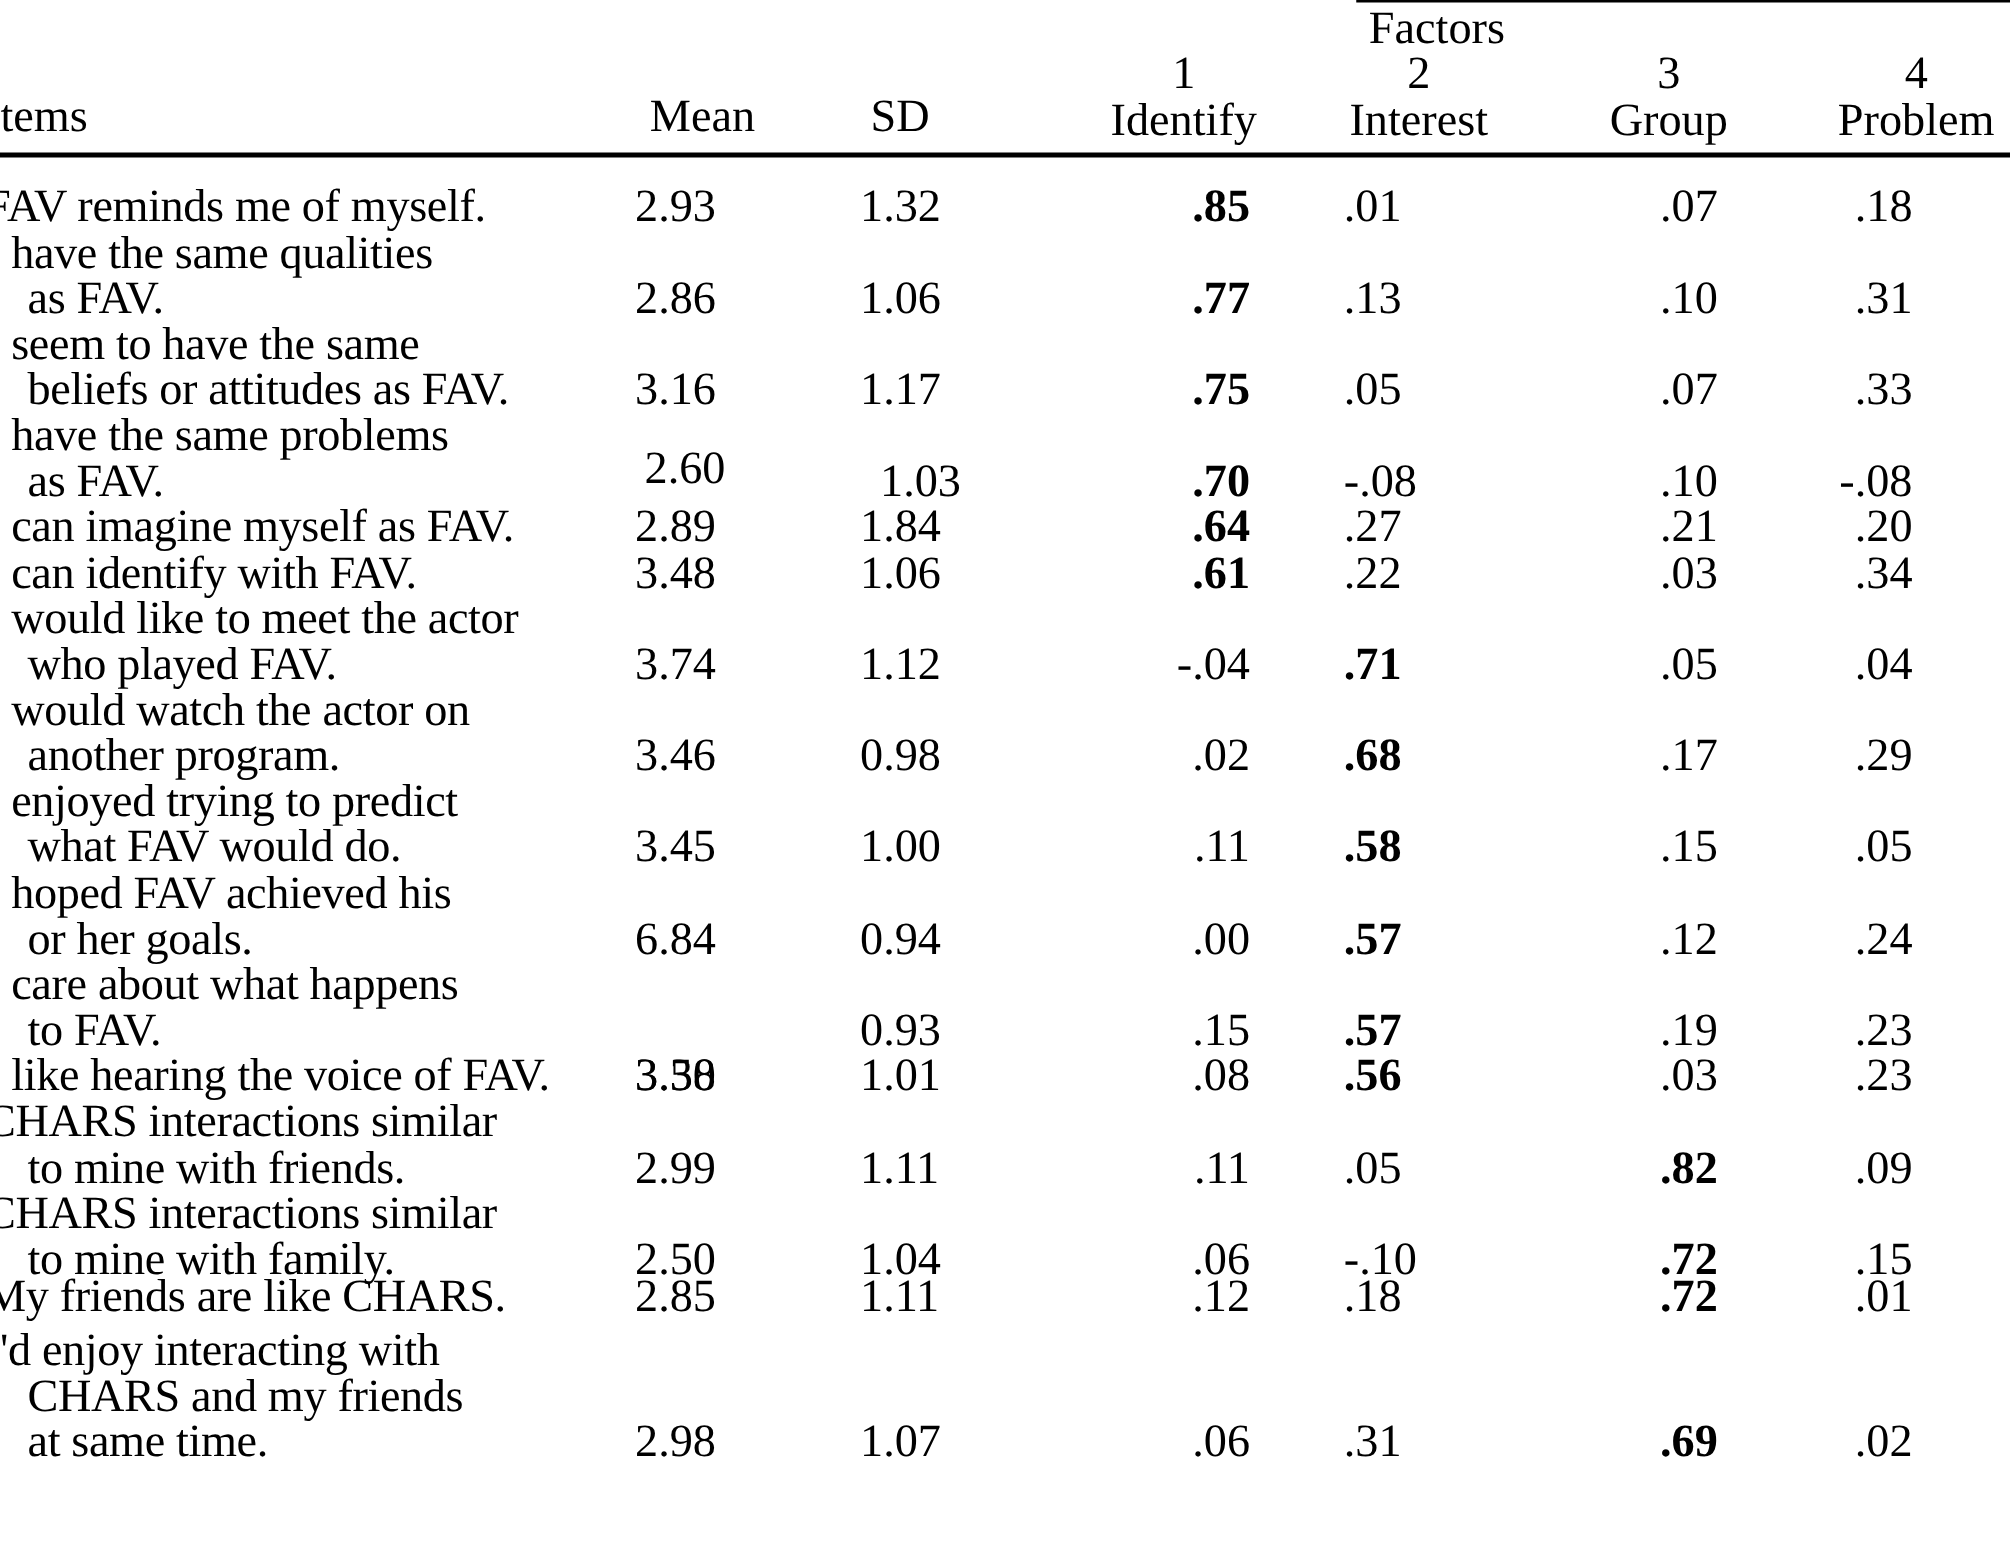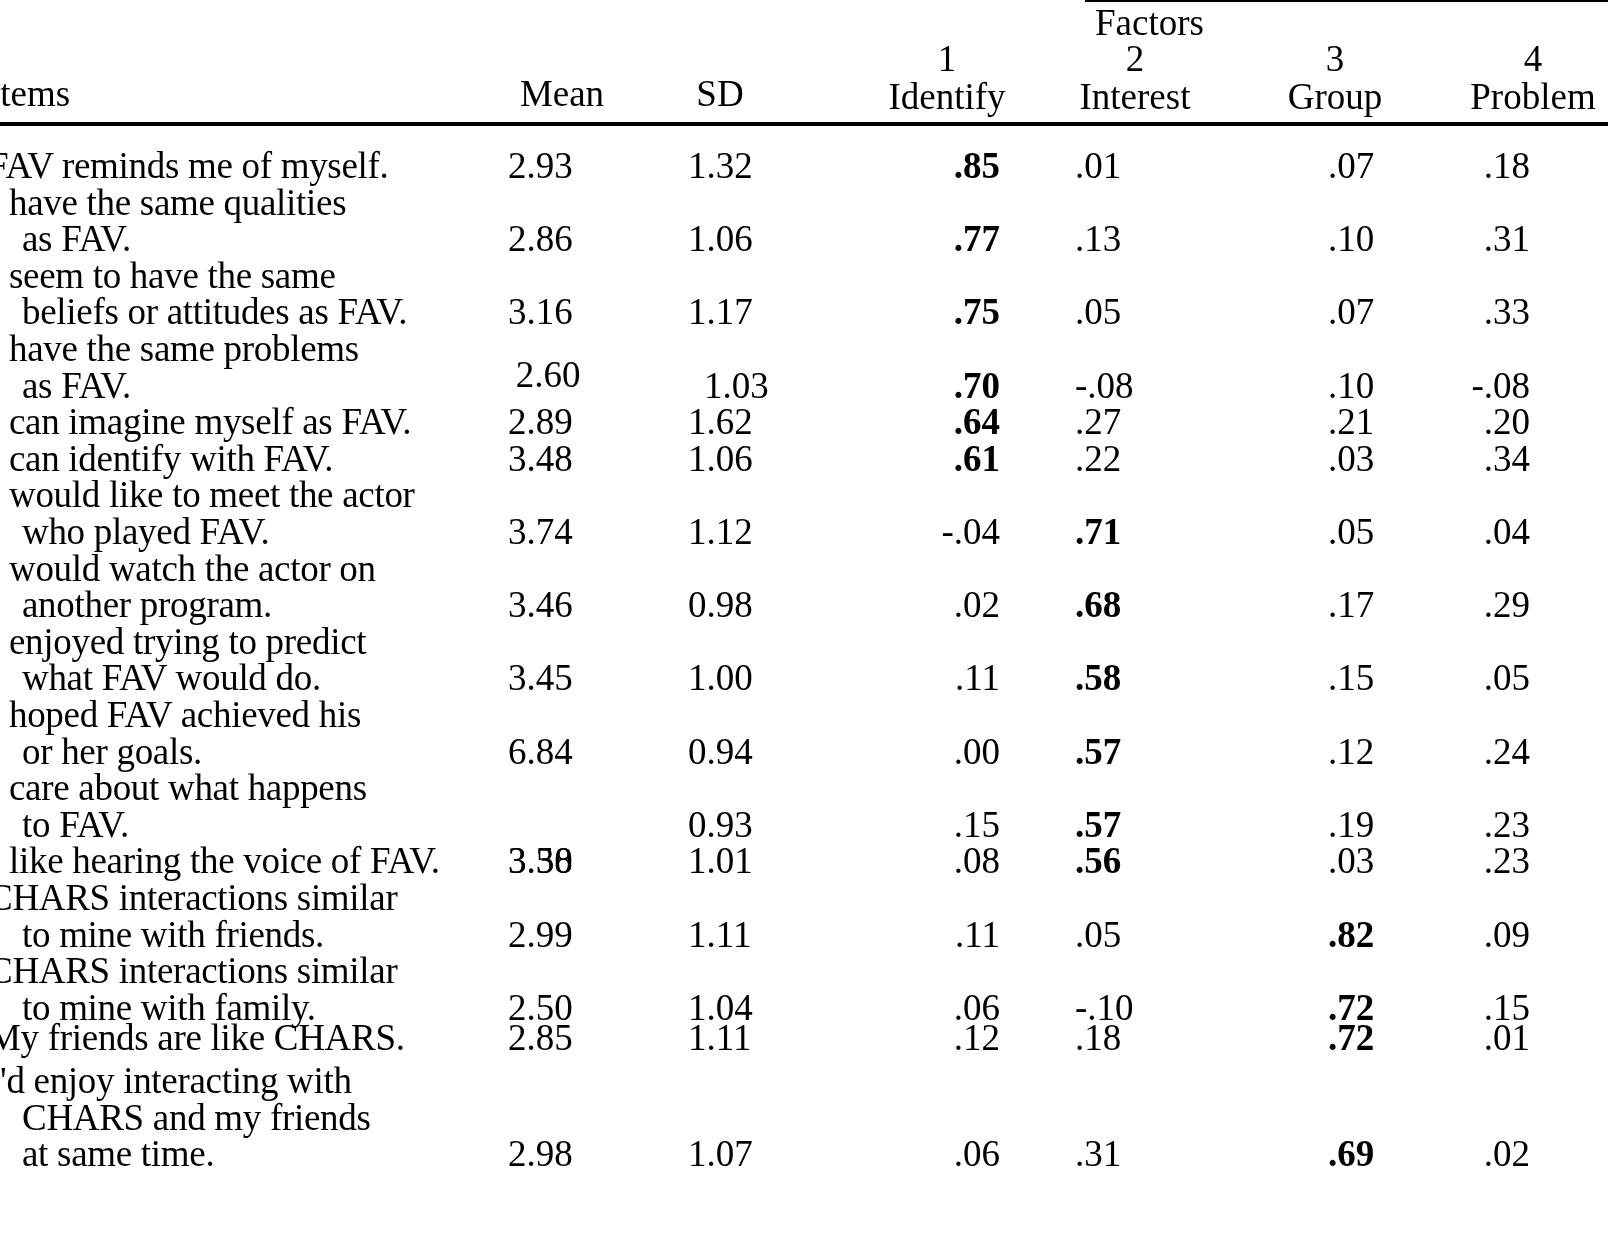--- a/index.html
+++ b/index.html
@@ -99,21 +99,21 @@
       <div class="cell c-mean" style="top: 26px; text-align: center;">2.60</div>
       <div class="cell c-sd" style="top: 36.6px; margin-left: 16px;">1.03</div>
       <div class="cell c-f1 bold" style="top: 36.6px;">.70</div>
       <div class="cell c-f2" style="top: 36.6px;">-.08</div>
       <div class="cell c-f3" style="top: 36.6px;">.10</div>
       <div class="cell c-f4" style="top: 36.6px;">-.08</div>
     </div>
     <div class="row" style="position: absolute; top: 264.2px; height: 36.6px;">
       <div class="cell-item"><div>I can imagine myself as FAV.</div></div>
       <div class="cell c-mean" style="top: 0px;">2.89</div>
-      <div class="cell c-sd" style="top: 0px;">1.62</div>
+      <div class="cell c-sd" style="top: 0px;">1.84</div>
       <div class="cell c-f1 bold" style="top: 0px;">.64</div>
       <div class="cell c-f2" style="top: 0px;">.27</div>
       <div class="cell c-f3" style="top: 0px;">.21</div>
       <div class="cell c-f4" style="top: 0px;">.20</div>
     </div>
     <div class="row" style="position: absolute; top: 300.8px; height: 36.6px;">
       <div class="cell-item"><div>I can identify with FAV.</div></div>
       <div class="cell c-mean" style="top: 0px;">3.48</div>
       <div class="cell c-sd" style="top: 0px;">1.06</div>
       <div class="cell c-f1 bold" style="top: 0px;">.61</div>

